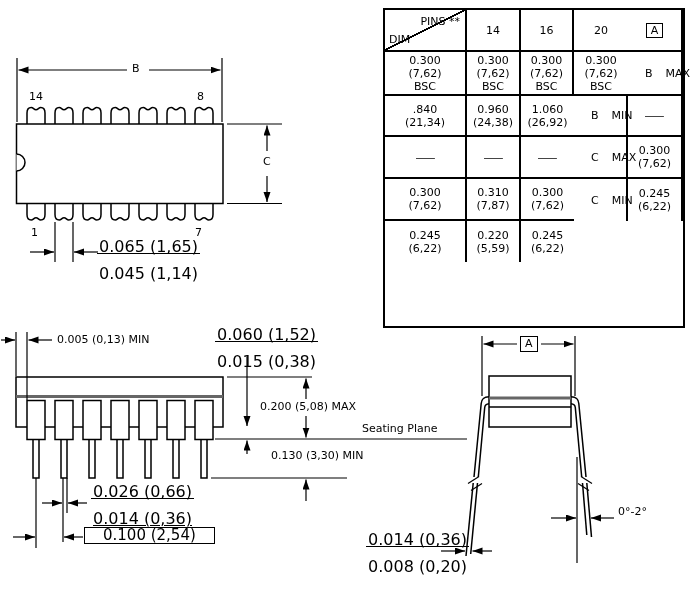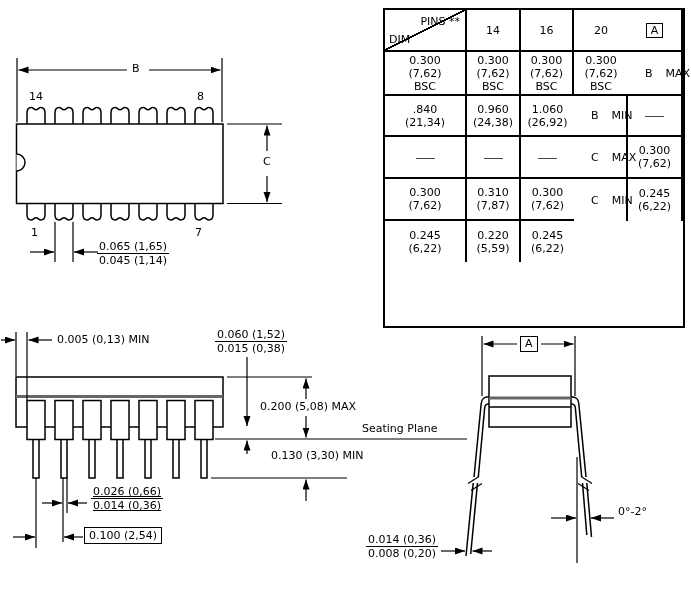--- a/index.html
+++ b/index.html
@@ -1,23 +1,23 @@
 <!DOCTYPE html>
 <html><head>
 <meta charset="utf-8">
 <style>
   html,body{margin:0;padding:0;background:#fff;}
   .stage{position:relative;width:691px;height:592px;background:#ffffff;overflow:hidden;
          font-family:"DejaVu Sans","Liberation Sans",sans-serif;color:#000;}
   svg.art{position:absolute;left:0;top:0;}
   .lbl{position:absolute;font-size:11px;line-height:13px;white-space:nowrap;color:#000;}
-  .frac{position:absolute;text-align:center;font-size:11px;line-height:13px;white-space:nowrap;}
+  .frac{position:absolute;text-align:center;font-size:16px;line-height:13px;white-space:nowrap;}
   .frac .ft{display:block;border-bottom:1.3px solid #000;padding:0 2px 0 2px;}
-  .frac .fb{display:block;padding:0 2px;}
-  .boxlbl{position:absolute;border:1.4px solid #000;padding:1px 4px;font-size:11px;line-height:13px;white-space:nowrap;}
+  .frac .fb{display:block;padding:0 2px;margin-top:13px;}
+  .boxlbl{position:absolute;border:1.4px solid #000;padding:1px 18px;font-size:15px;line-height:13px;white-space:nowrap;}
   .aboxlbl{position:absolute;border:1.4px solid #000;padding:0px 4px;font-size:11px;line-height:14px;}
   
   .dtable{position:absolute;left:383px;top:8px;width:302px;height:320px;border:2px solid #000;
           box-sizing:border-box;display:grid;grid-template-columns:82px 54px 53px 54px 55px;
           grid-template-rows:42px 44px 41px 42px 42px 41px;background:#fff;}
   .cell{border-right:2px solid #000;border-bottom:2px solid #000;box-sizing:border-box;
         display:flex;align-items:center;justify-content:center;font-size:11px;line-height:13px;
         text-align:center;white-space:pre-line;}
   .cell.lastcol{border-right:none;}
   .cell.lastrow{border-bottom:none;}

